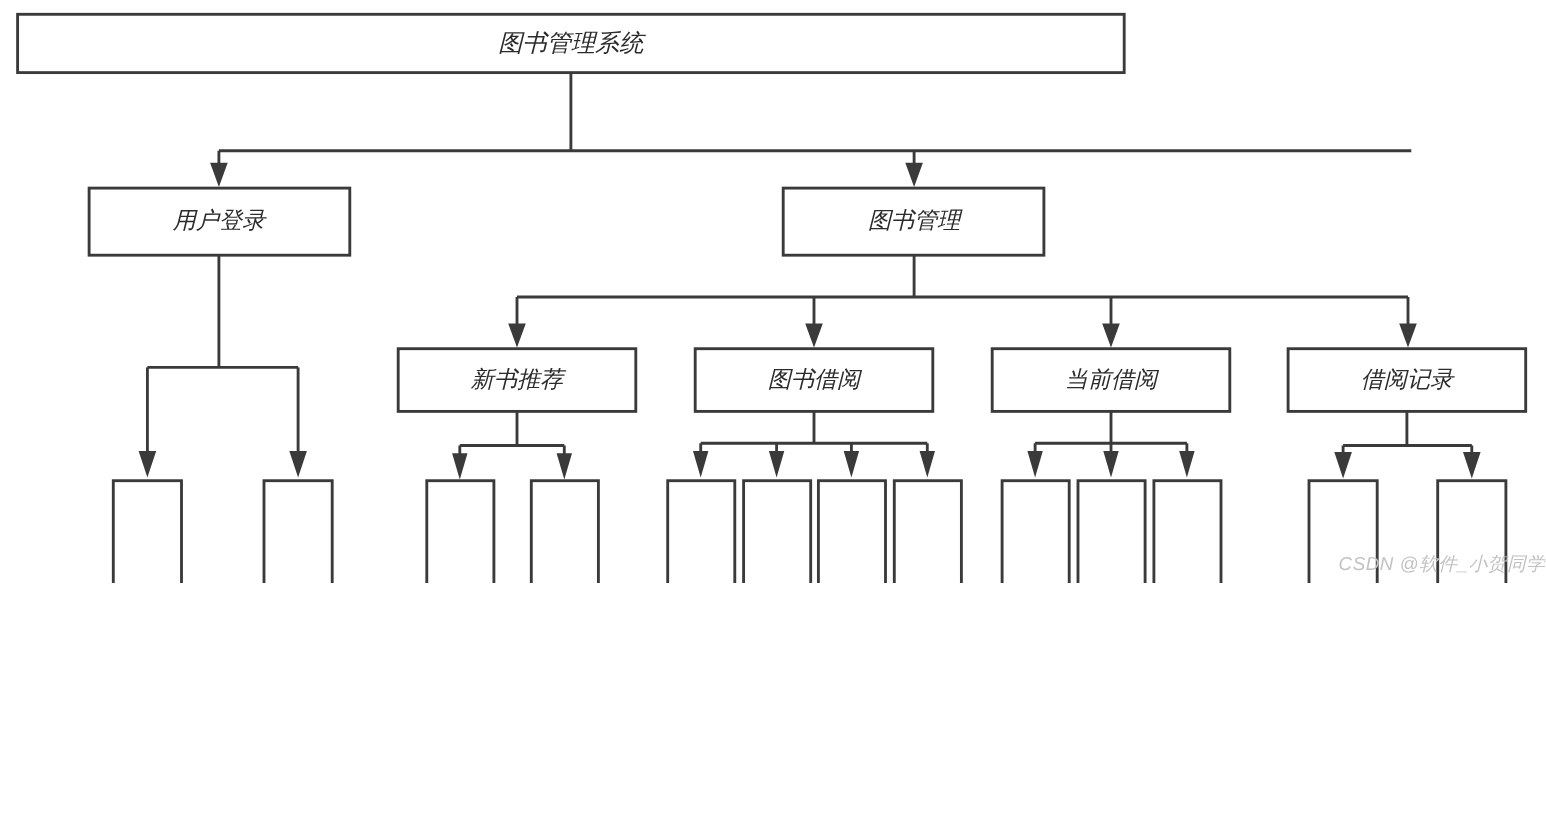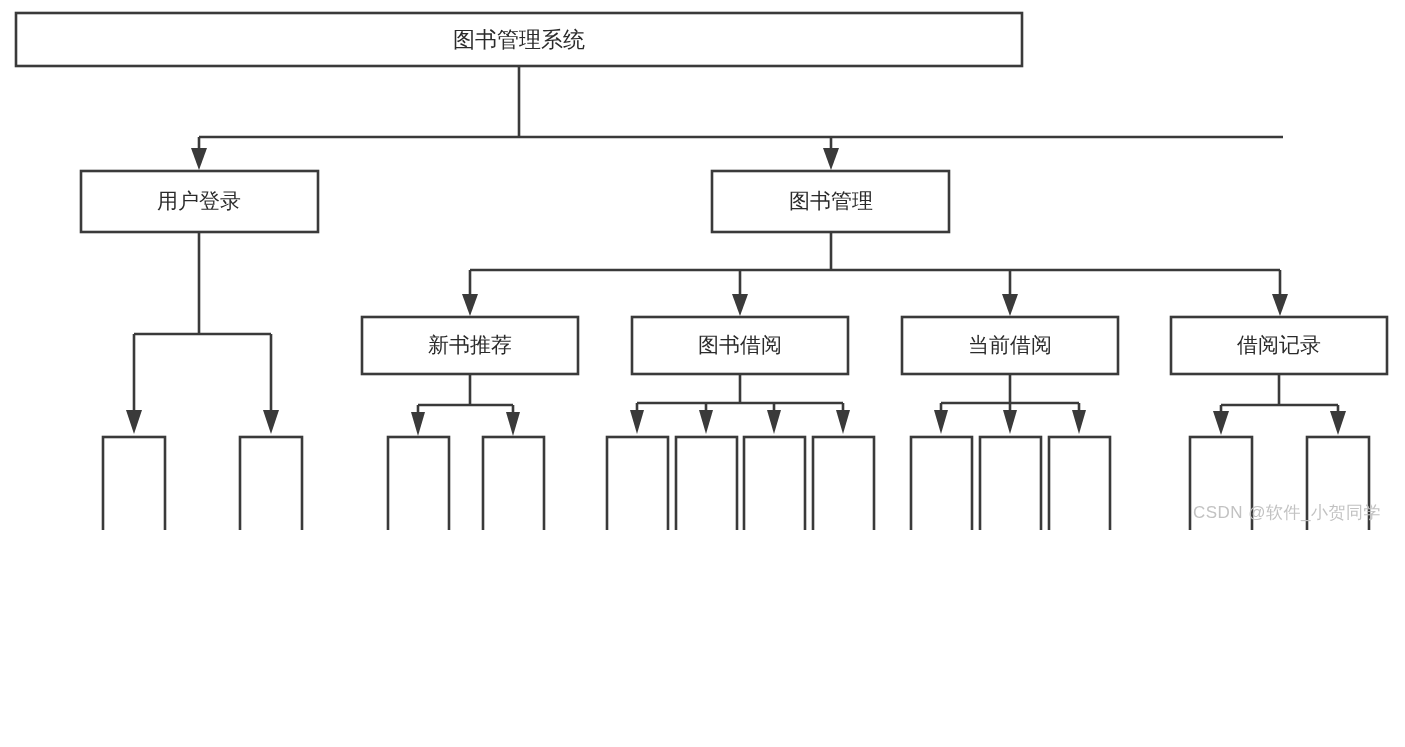--- a/index.html
+++ b/index.html
@@ -10,20 +10,21 @@
   }
   body {
     font-family: "Liberation Sans", "DejaVu Sans", sans-serif;
   }
   #diagram-root {
     position: relative;
     width: 1405px;
     height: 530px;
     background: #ffffff;
     overflow: hidden;
+    font-style: italic;
   }
   svg.diagram-canvas {
     position: absolute;
     left: 0;
     top: 0;
     width: 1405px;
     height: 747px;
     display: block;
   }
   .node-box {
@@ -70,21 +71,21 @@
     letter-spacing: 1px;
     white-space: nowrap;
     text-align: center;
   }
   .leaf-label.tight {
     letter-spacing: 0px;
     font-size: 20px;
   }
   .watermark {
     position: absolute;
-    right: 24px;
+    right: 0;
     bottom: 6px;
     font-family: "Liberation Sans", "DejaVu Sans", sans-serif;
     font-size: 17px;
     color: #c2c2c2;
     letter-spacing: 0.5px;
     white-space: nowrap;
     pointer-events: none;
   }
 </style>
 </head>

